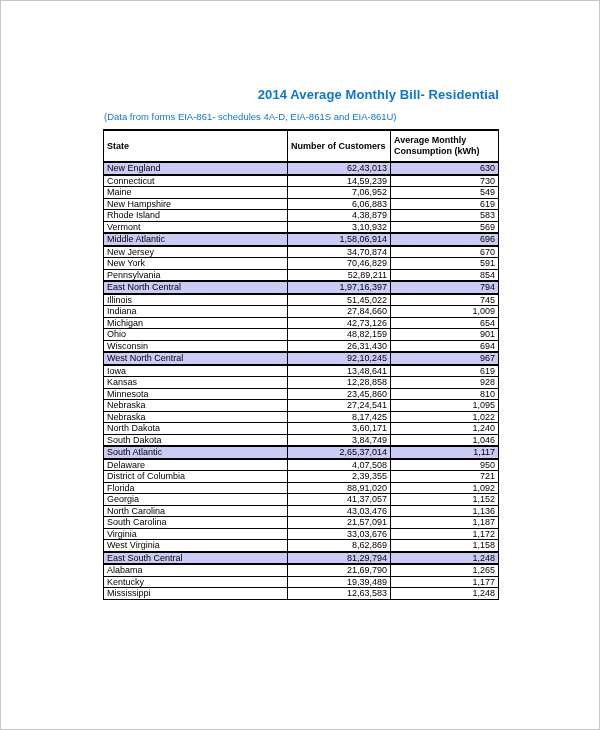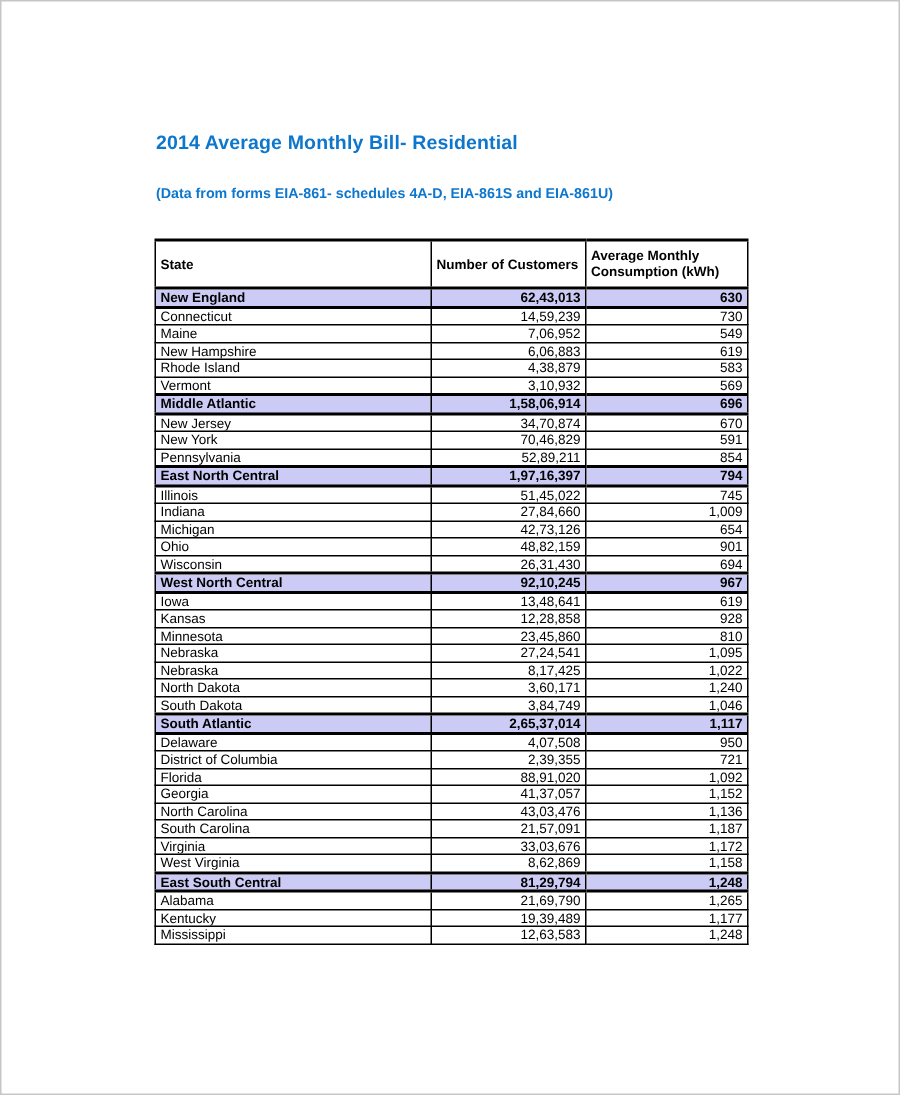--- a/index.html
+++ b/index.html
@@ -19,28 +19,28 @@
   .content {
     position: absolute;
     left: 102px;
     top: 86px;
     width: 396px;
   }
   .doc-title {
     font-size: 13px;
     font-weight: bold;
     color: var(--accent, #0d76cd);
-    margin: 0 0 22px 1px;
+    margin: 0 0 9px 1px;
     letter-spacing: 0.1px;
+    text-align: right;
   }
   .doc-subtitle {
     font-size: 9.5px;
     color: var(--accent, #0d76cd);
-    margin: 0 0 24px 1px;
-    font-weight: bold;
+    margin: 0 0 7px 1px;
   }
   table.data {
     border-collapse: collapse;
     table-layout: fixed;
     width: 395px;
   }
   table.data col.c1 { width: 184px; }
   table.data col.c2 { width: 103px; }
   table.data col.c3 { width: 108px; }
   table.data th, table.data td {
@@ -62,21 +62,21 @@
     line-height: 11px;
   }
   table.data td {
     height: 10.5px;
     line-height: 10.5px;
     padding: 0 3px;
   }
   table.data td.num { text-align: right; }
   table.data tr.region td {
     background: var(--region-bg, #cbcbf5);
-    font-weight: bold;
+    font-weight: normal;
     border-top-width: 2px;
     border-bottom-width: 2px;
   }
 </style>
 </head>
 <body>
 
 <div class="page">
   <div class="content">
     <h1 class="doc-title">2014 Average Monthly Bill- Residential</h1>

